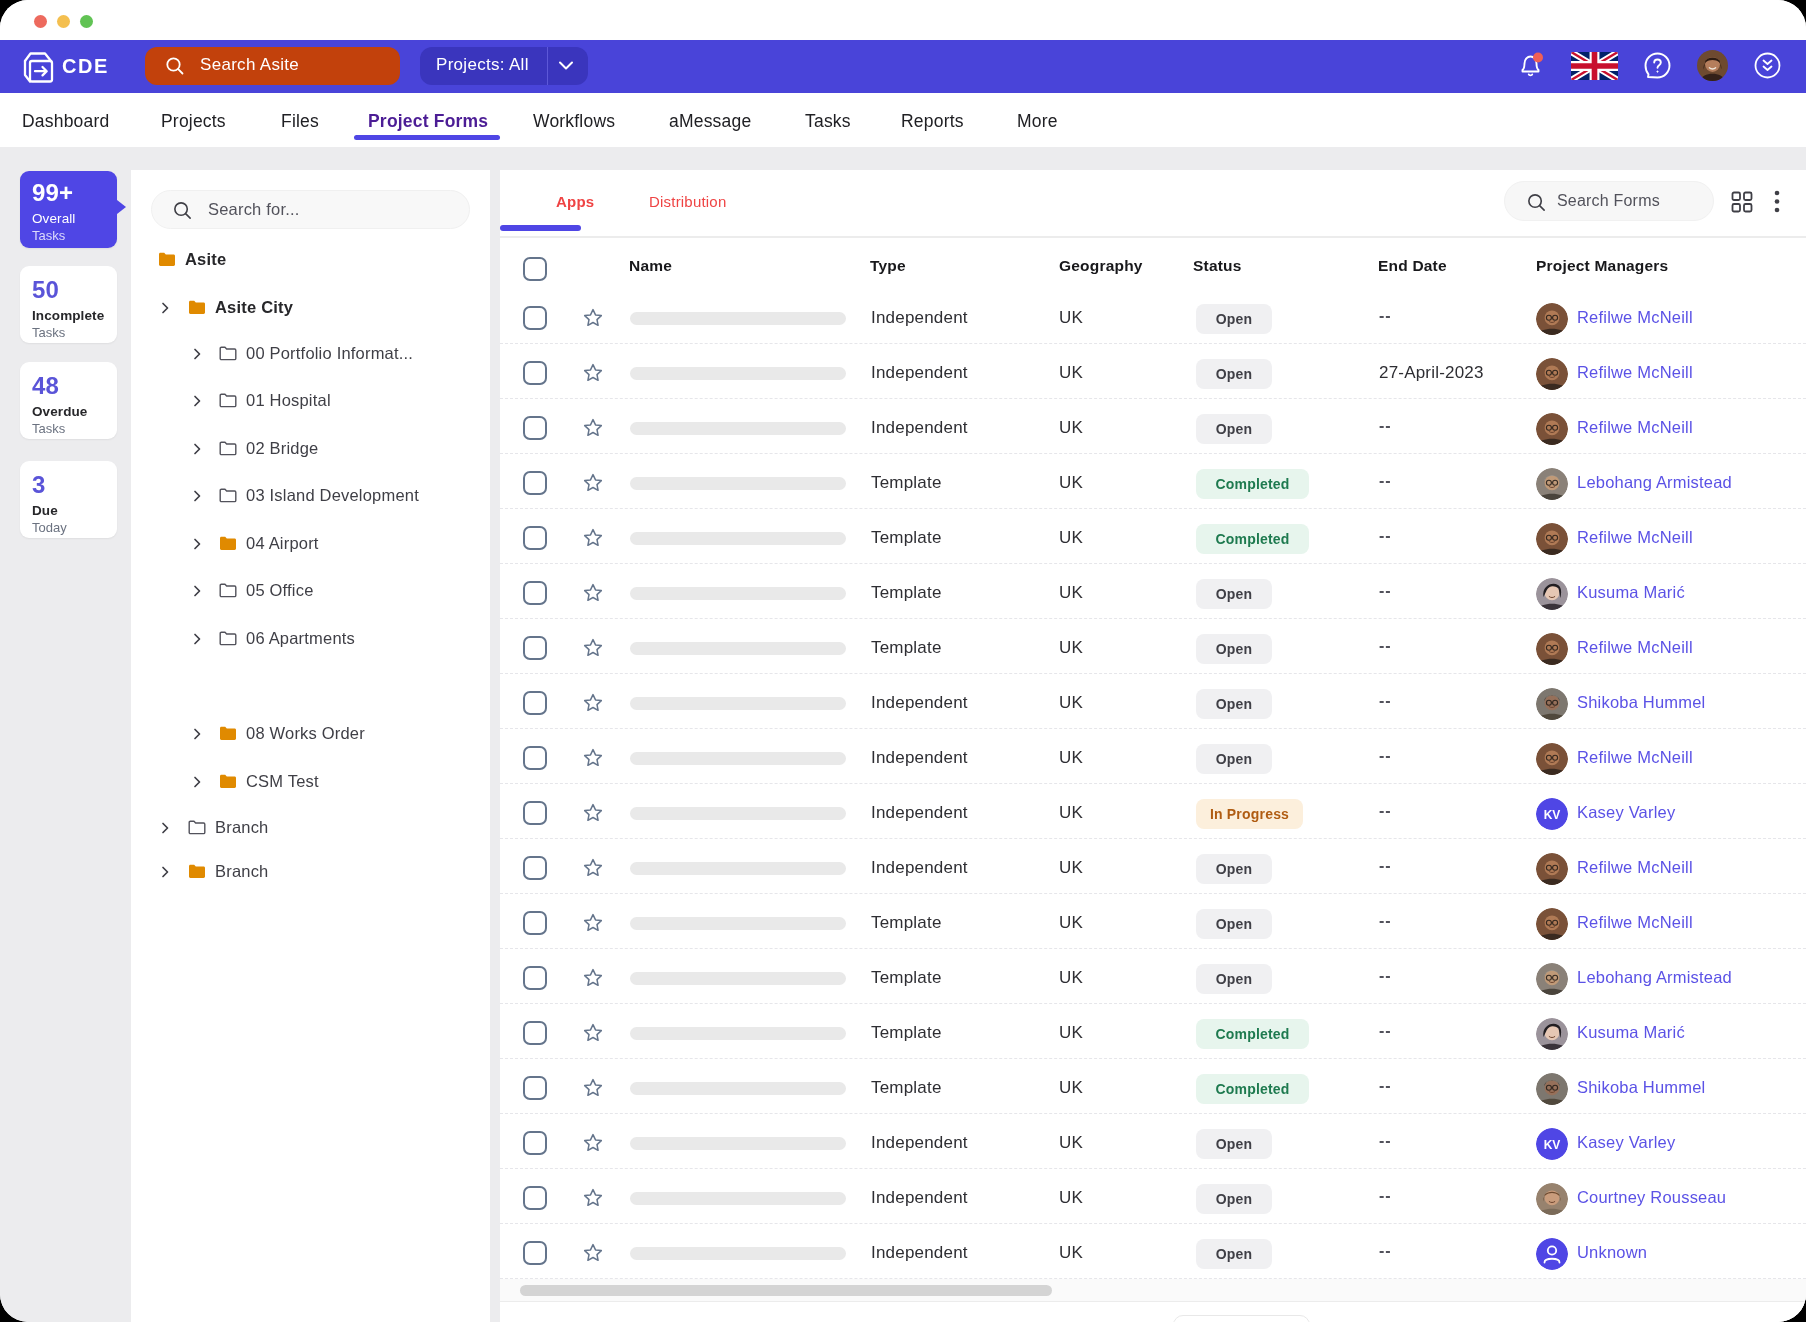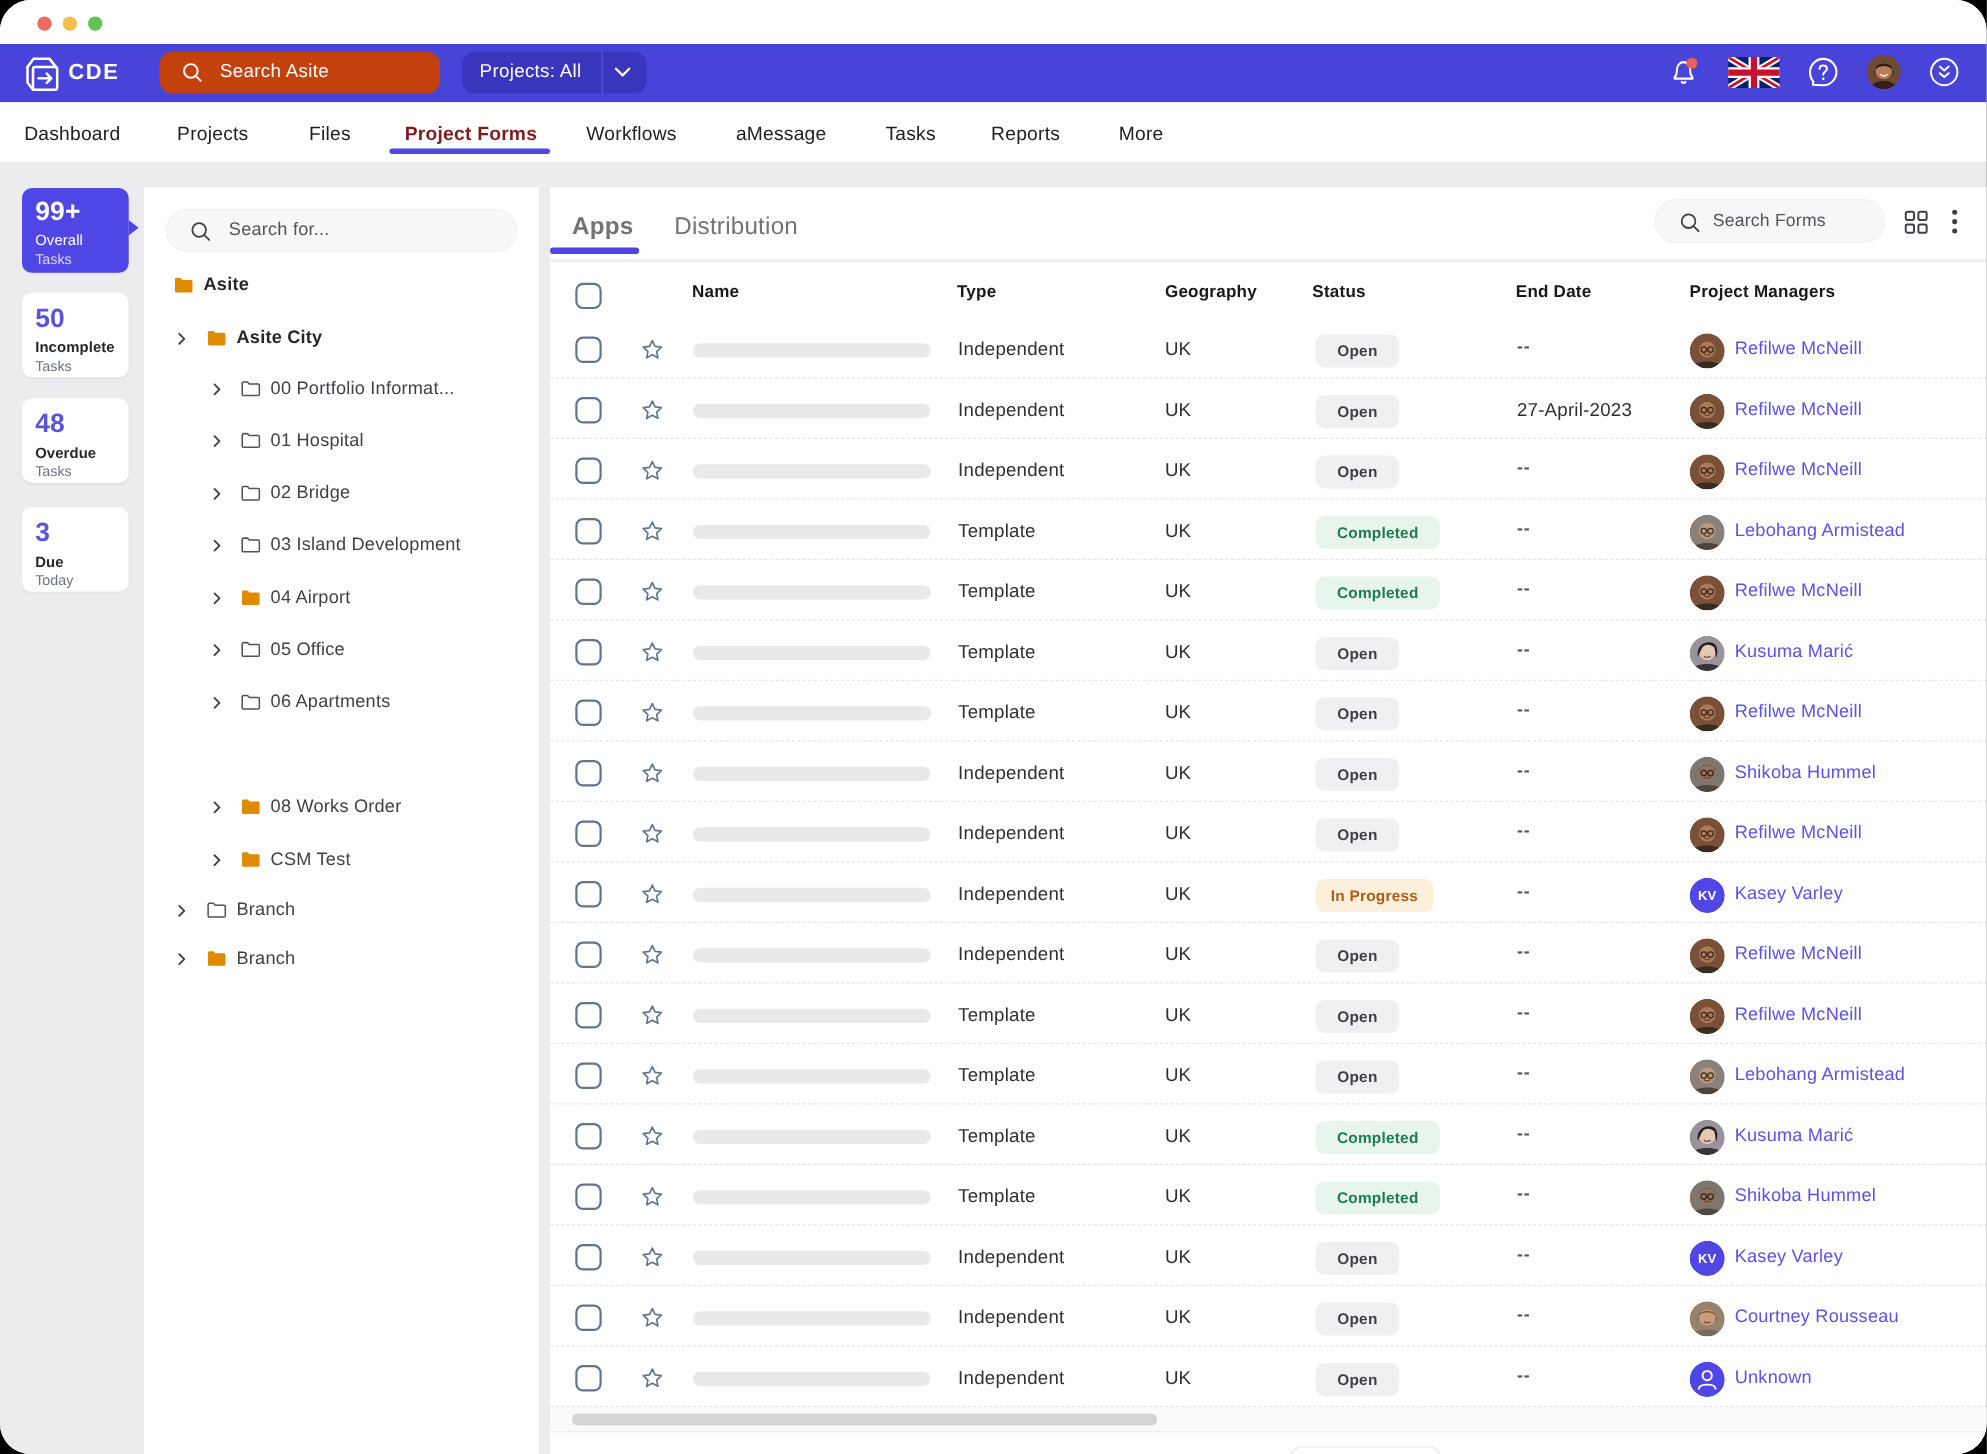--- a/index.html
+++ b/index.html
@@ -2,42 +2,42 @@
 <html><head><meta charset="utf-8">
 <style>
 * { margin:0; padding:0; box-sizing:border-box; }
 html,body { width:1806px; height:1322px; background:#000; font-family:"Liberation Sans", sans-serif; }
 .window { position:absolute; left:0; top:0; width:1806px; height:1322px; background:#fff; border-radius:28px; overflow:hidden; }
 .titlebar { position:absolute; left:0; top:0; width:100%; height:40px; background:#fff; }
 .dot { position:absolute; top:15px; width:13px; height:13px; border-radius:50%; }
 .appbar { position:absolute; left:0; top:40px; width:100%; height:53px; background:#4944d9; }
 .navbar { position:absolute; left:0; top:93px; width:100%; height:54px; background:#fff; }
 .nav { position:absolute; top:18px; font-size:17.5px; color:#202024; letter-spacing:.2px; }
-.nav.act { font-weight:bold; color:#7f1d1d; }
+.nav.act { font-weight:bold; color:#4c1d95; }
 .navline { position:absolute; left:354px; top:42px; width:146px; height:5px; border-radius:3px; background:#4f46e5; }
 .content { position:absolute; left:0; top:147px; width:100%; height:1175px; background:#ececee; }
 .card { position:absolute; left:20px; width:97px; height:77px; background:#fff; border-radius:9px; box-shadow:0 1px 2px rgba(0,0,0,.06); padding:10px 0 0 12px; }
 .card .n { font-size:24px; font-weight:bold; color:#5a54d8; letter-spacing:.2px; }
 .card .t1 { font-size:13.5px; color:#27272a; font-weight:bold; margin-top:4px; letter-spacing:.1px;}
 .card .t2 { font-size:13px; color:#6b7280; margin-top:2px; }
 .card.sel { background:#4f46e5; }
 .card.sel .n,.card.sel .t1 { color:#fff; }
 .card.sel .t2 { color:#dcdafb; }
 .tip { position:absolute; left:117px; top:53px; width:0; height:0; border:7px solid transparent; border-left:9px solid #4f46e5; }
 .treepanel { position:absolute; left:131px; top:23px; width:359px; height:1152px; background:#fff; }
 .tsearch { position:absolute; left:20px; top:20px; width:319px; height:39px; background:#f8f8f8; border:1px solid #f0f0f0; border-radius:20px; }
 .tsearch svg { position:absolute; left:20px; top:9px; }
 .tsearch span { position:absolute; left:56px; top:9px; font-size:16.5px; color:#52525b; letter-spacing:.2px; }
 .ti { position:absolute; height:48px; width:100%; }
 .tchev { position:absolute; top:17px; }
 .tfold { position:absolute; top:16px; }
 .tlab { position:absolute; top:14px; font-size:16.5px; color:#3f3f46; letter-spacing:.2px; white-space:nowrap; }
 .tlab.b { font-weight:bold; color:#27272a; }
 .mainpanel { position:absolute; left:500px; top:23px; width:1306px; height:1152px; background:#fff; }
-.tab { position:absolute; top:23px; font-size:22px; color:#737373; letter-spacing:.2px; }
+.tab { position:absolute; top:23px; font-size:15px; color:#ef4444; letter-spacing:.2px;margin-left:36px; }
 .tab.act { font-weight:bold; }
 .tabline { position:absolute; left:0; top:55px; width:81px; height:6px; border-radius:3px; background:#4f46e5; }
 .tabdiv { position:absolute; left:0; top:66px; width:100%; height:2px; background:#ececec; }
 .fsearch { position:absolute; left:1004px; top:11px; width:210px; height:40px; background:#f7f7f7; border:1px solid #f1f1f1; border-radius:20px; }
 .fsearch svg { position:absolute; left:21px; top:10px; }
 .fsearch span { position:absolute; left:52px; top:10px; font-size:16px; color:#52525b; letter-spacing:.2px; }
 .thead { position:absolute; left:0; top:70px; width:100%; height:52px;padding-left:27px; }
 .th { position:absolute; top:17px; font-size:15.5px; font-weight:bold; color:#18181b; letter-spacing:.2px; }
 .cb { position:absolute; width:24px; height:24px; border:2px solid #64748b; border-radius:7px; background:#fff; }
 .trow { position:absolute; left:0; width:100%; height:55px; border-bottom:1px dashed #e6e6ea; }

